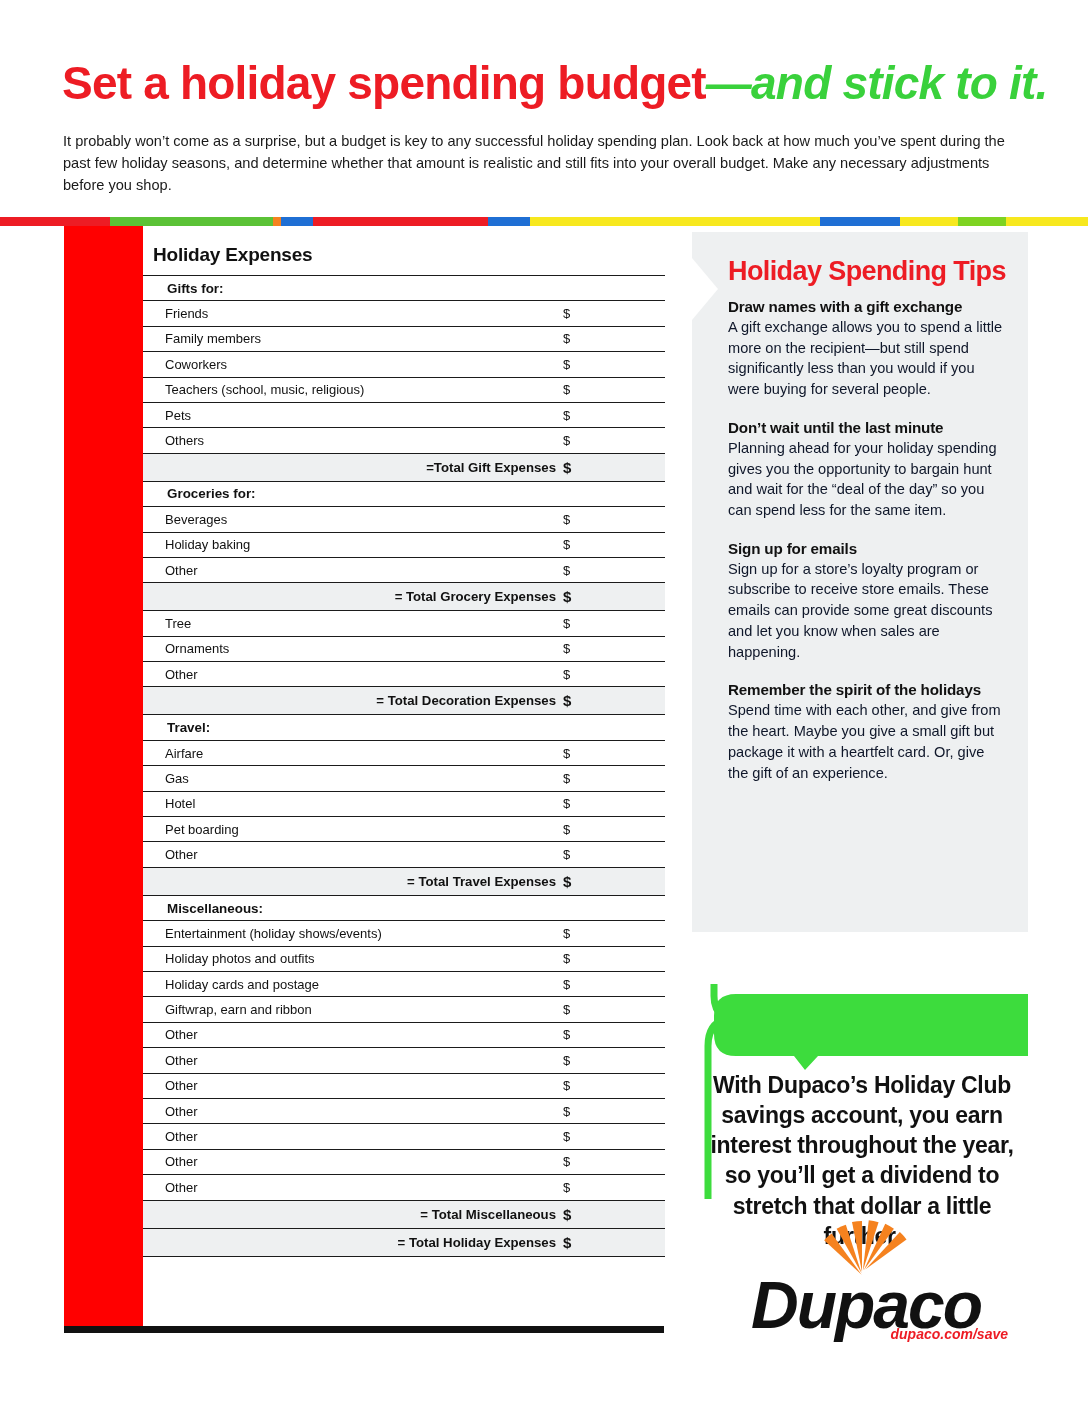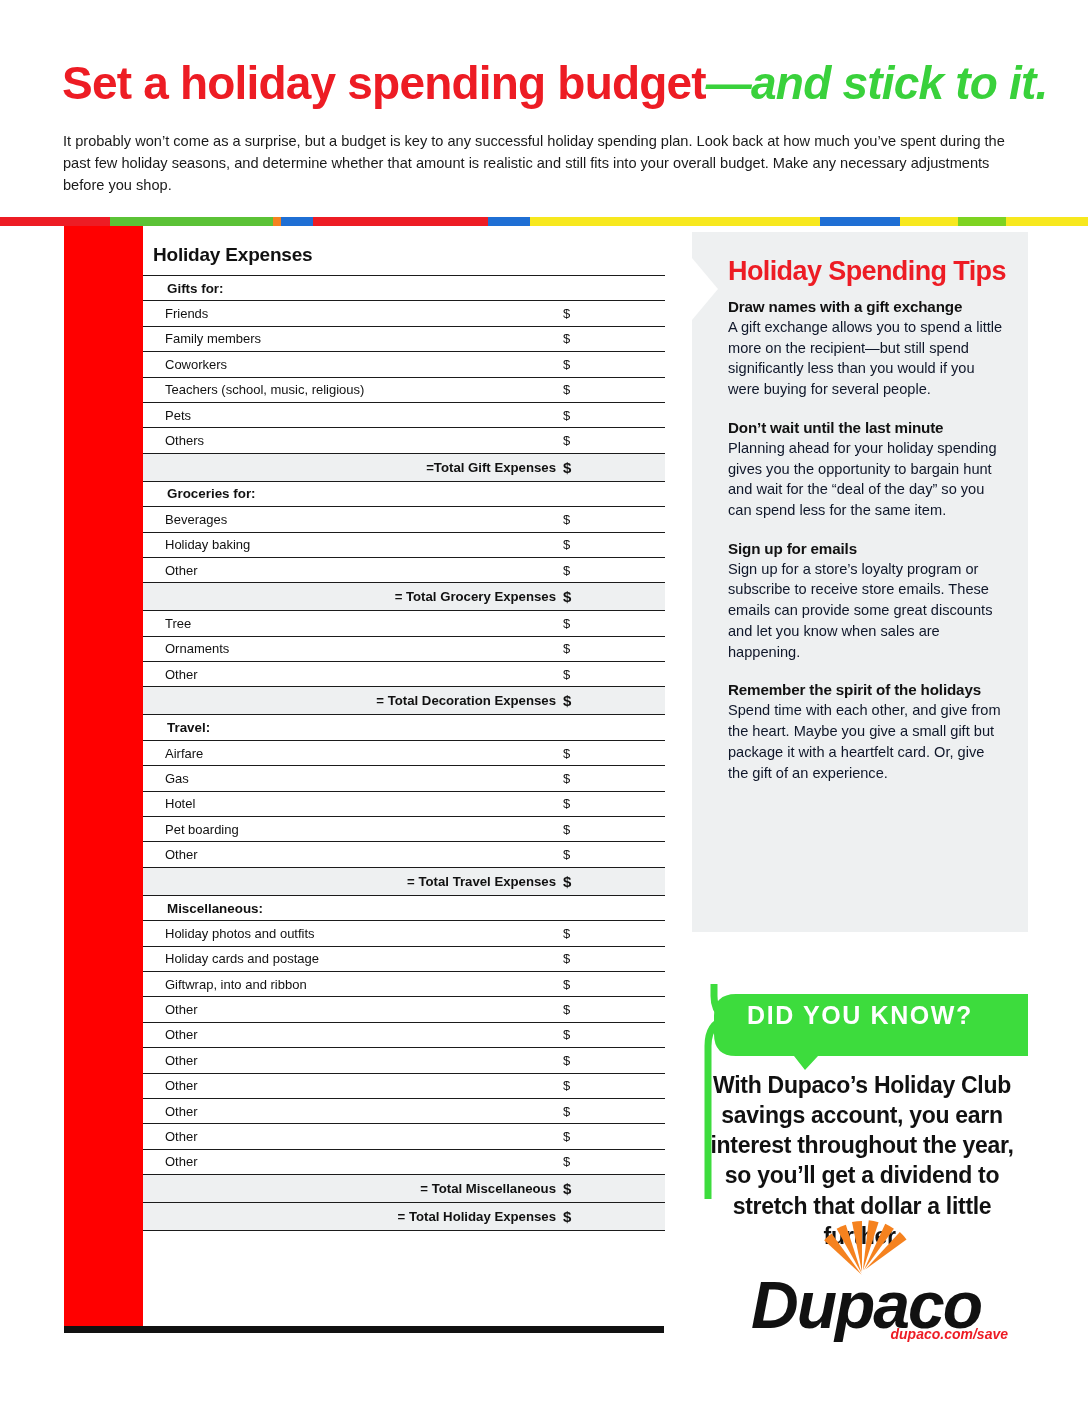--- a/index.html
+++ b/index.html
@@ -246,29 +246,33 @@
             <td class="amt">$</td>
           </tr>
           <tr class="total">
             <td class="lbl">= Total Travel Expenses</td>
             <td class="amt">$</td>
           </tr>
           <tr class="section">
             <td colspan="2">Miscellaneous:</td>
           </tr>
           <tr class="item">
+            <td class="lbl">Entertainment (holiday shows/events)</td>
+            <td class="amt">$</td>
+          </tr>
+          <tr class="item">
             <td class="lbl">Holiday photos and outfits</td>
             <td class="amt">$</td>
           </tr>
           <tr class="item">
             <td class="lbl">Holiday cards and postage</td>
             <td class="amt">$</td>
           </tr>
           <tr class="item">
-            <td class="lbl">Giftwrap, into and ribbon</td>
+            <td class="lbl">Giftwrap, earn and ribbon</td>
             <td class="amt">$</td>
           </tr>
           <tr class="item">
             <td class="lbl">Other</td>
             <td class="amt">$</td>
           </tr>
           <tr class="item">
             <td class="lbl">Other</td>
             <td class="amt">$</td>
           </tr>
@@ -321,21 +325,20 @@
   </div>
   <svg class="tips-notch" width="26" height="62" viewBox="0 0 26 62">
     <polygon points="0,0 26,31 0,62" fill="#ffffff"></polygon>
   </svg>
 
   <div class="dyk-wrap">
     <svg class="dyk-svg" width="336" height="215" viewBox="0 0 336 215">
       <path d="M16,215 L16,62 Q16,34 44,34 L44,34 Q22,34 22,12 L22,0" fill="none" stroke="#3ddc3d" stroke-width="7"></path>
       <path d="M44,10 L336,10 L336,72 L126,72 L113,86 L102,72 L44,72 Q22,72 22,50 L22,32 Q22,10 44,10 Z" fill="#3ddc3d"></path>
     </svg>
-    <div class="dyk-title">DID YOU KNOW?</div>
     <div class="dyk-body">With Dupaco’s Holiday Club savings account, you earn interest throughout the year, so you’ll get a dividend to stretch that dollar a little further.</div>
   </div>
 
   <div class="logo">
     <svg width="300" height="60" viewBox="0 0 300 60" style="position:absolute;left:0;top:0;">
       <g fill="#f5821f" transform="translate(150,56)">
         <path d="M -4,-2 L -14,-52 A 52 52 0 0 1 -4,-53 Z" transform="rotate(-36)"></path>
         <path d="M -4,-2 L -14,-52 A 52 52 0 0 1 -4,-53 Z" transform="rotate(-18)"></path>
         <path d="M -4,-2 L -14,-52 A 52 52 0 0 1 -4,-53 Z" transform="rotate(0)"></path>
         <path d="M -4,-2 L -14,-52 A 52 52 0 0 1 -4,-53 Z" transform="rotate(18)"></path>

